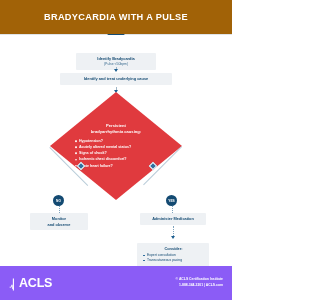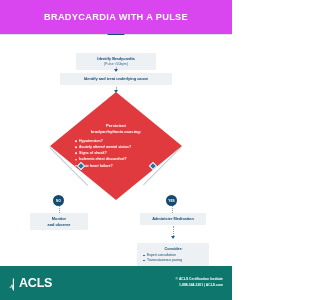--- a/index.html
+++ b/index.html
@@ -8,21 +8,21 @@
     background:#ffffff;
     font-family:"Liberation Sans", sans-serif;
     overflow:hidden;
     position:relative;
   }
 
   
   .header{
     position:relative;
     height:34px;
-    background:#d946ef;
+    background:#a16207;
     display:flex;align-items:center;justify-content:center;
   }
   .header-title{
     color:#ffffff;
     font-size:9.2px;
     font-weight:bold;
     letter-spacing:.35px;
     text-align:center;
   }
   .header-notch{
@@ -164,21 +164,21 @@
     border:1px solid #ffffff;
   }
   #mini-left { left:78px; top:128px; transform:rotate(45deg);}
   #mini-right{ left:150px;top:128px; transform:rotate(45deg);}
 
   
   .footer{
     position:absolute;
     left:0;bottom:0;
     width:232px;height:34px;
-    background:#0f766e;
+    background:#8b5cf6;
     display:flex;align-items:center;justify-content:space-between;
     padding:0 9px;
     box-sizing:border-box;
   }
   .logo{
     display:flex;align-items:center;
     color:#ffffff;
   }
   .logo-mark{
     position:relative;

